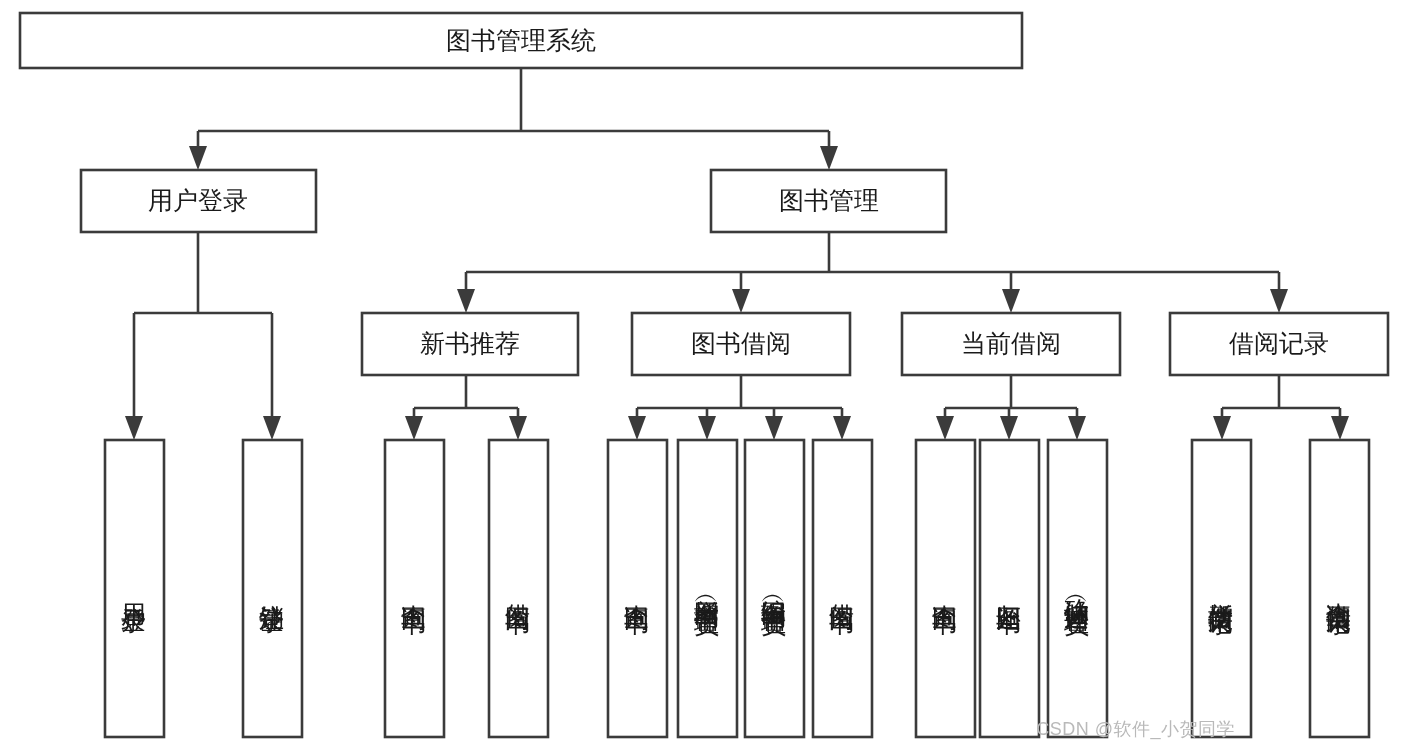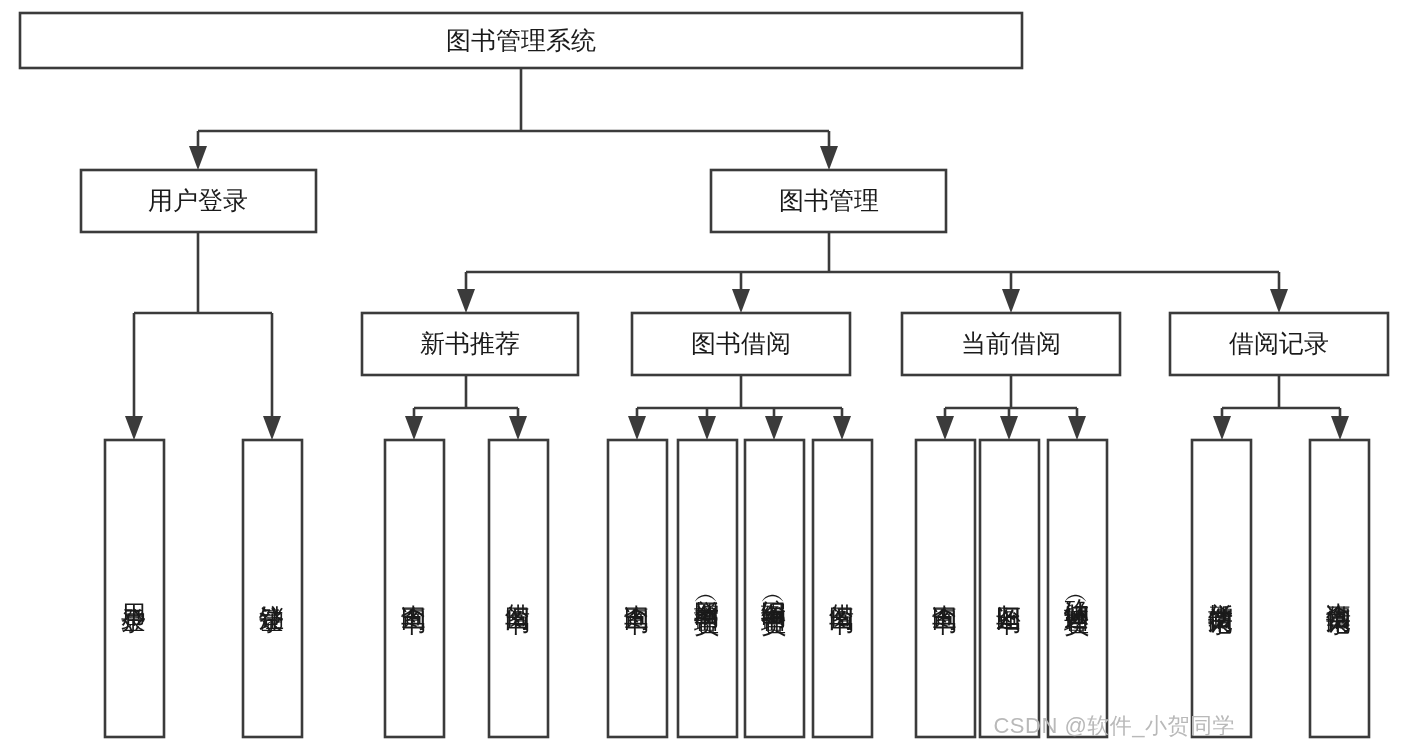--- a/index.html
+++ b/index.html
@@ -56,21 +56,21 @@
     text-orientation: upright;
     letter-spacing: 2px;
     dominant-baseline: central;
     text-anchor: middle;
   }
   .watermark {
     position: absolute;
     right: 12px;
     bottom: 6px;
     font-family: "Liberation Sans", "DejaVu Sans", sans-serif;
-    font-size: 22px;
+    font-size: 18px;
     color: #b9b9b9;
     white-space: nowrap;
     letter-spacing: 0.5px;
     pointer-events: none;
   }
 </style>
 </head>
 <body>
 
 <div id="diagram-root">

